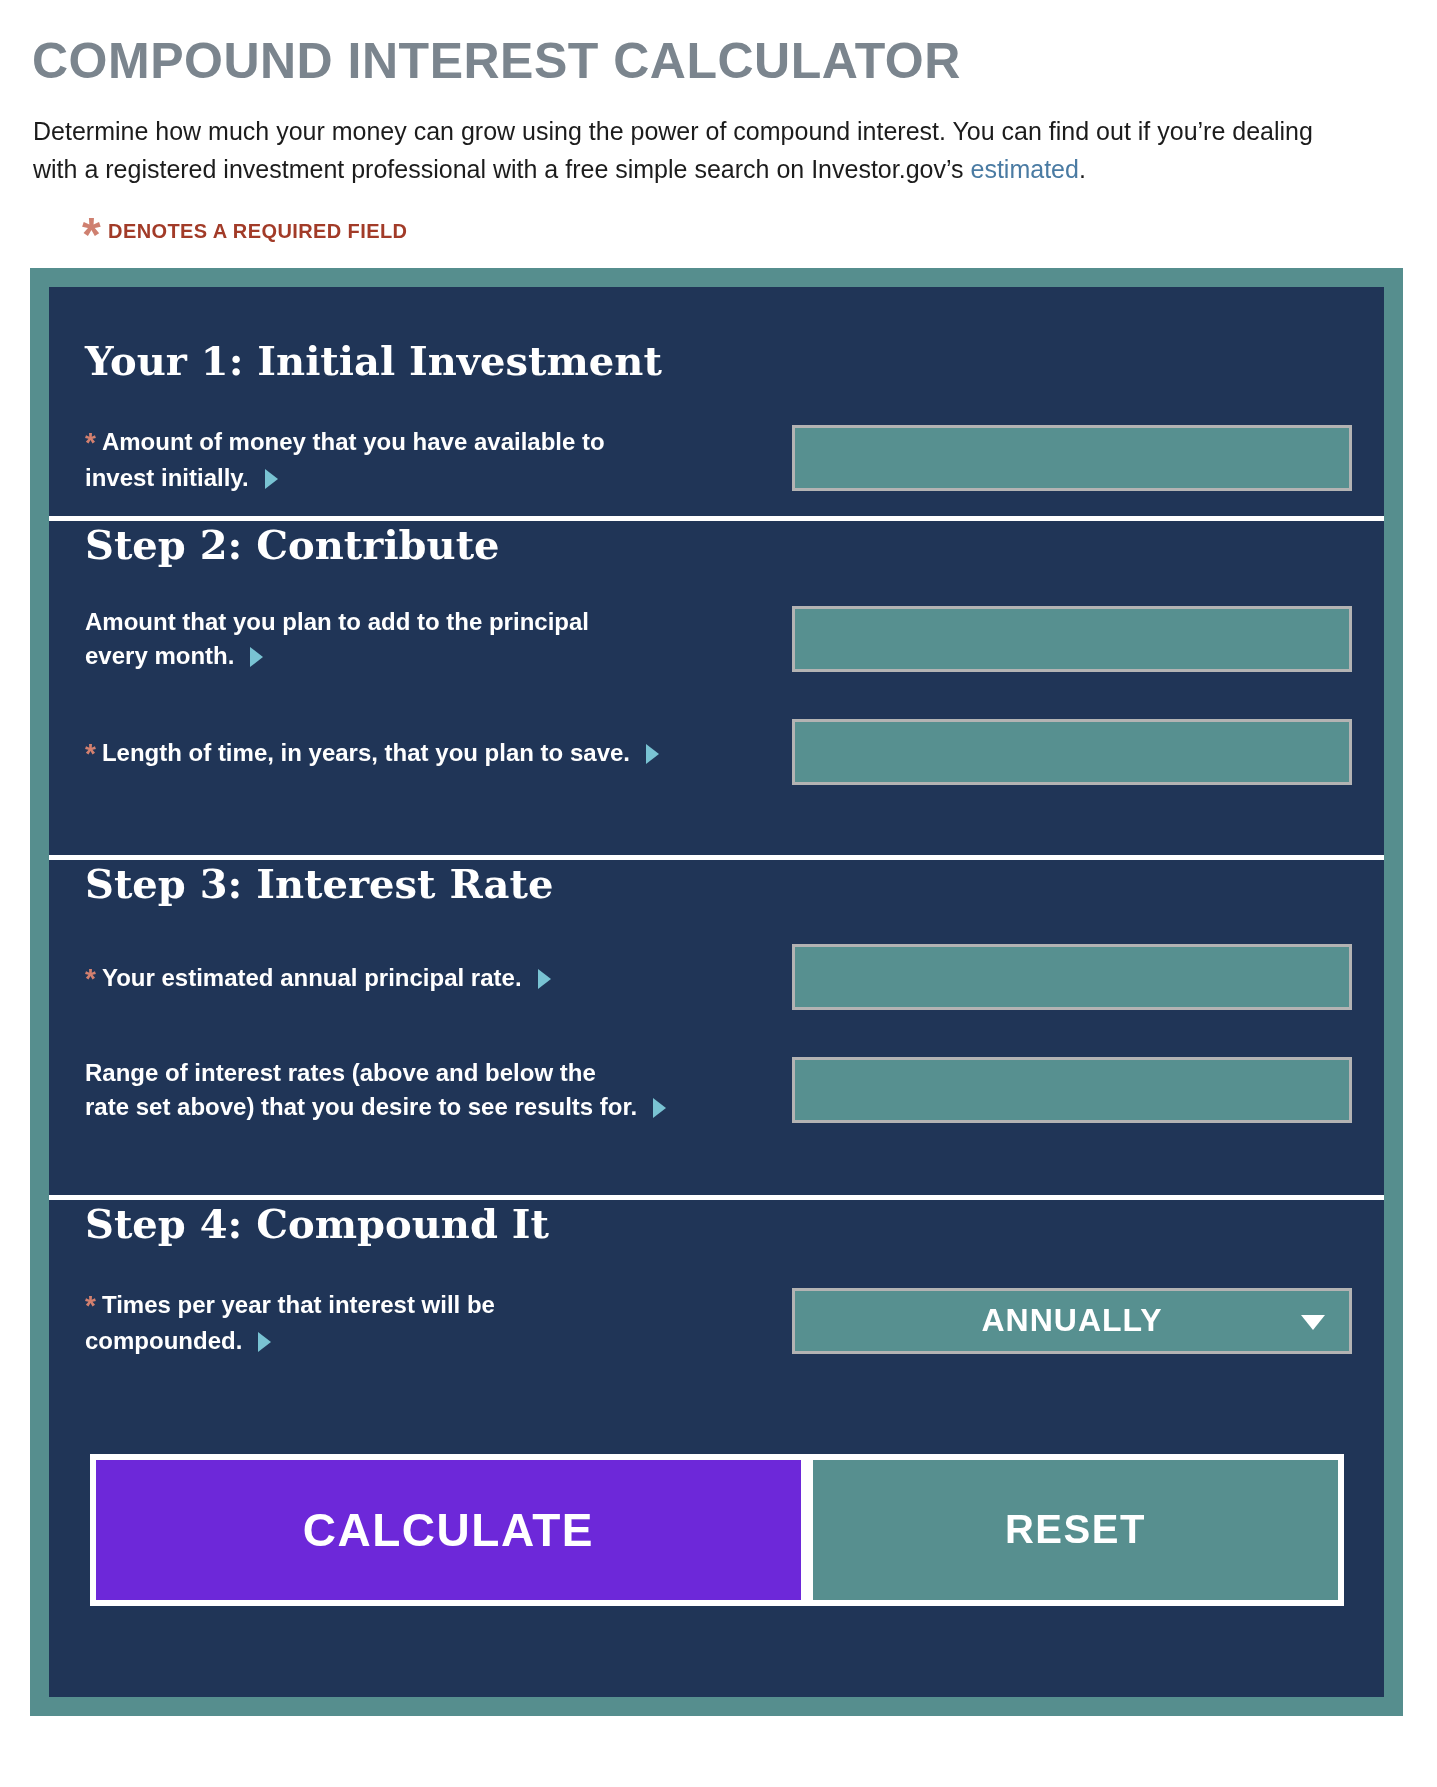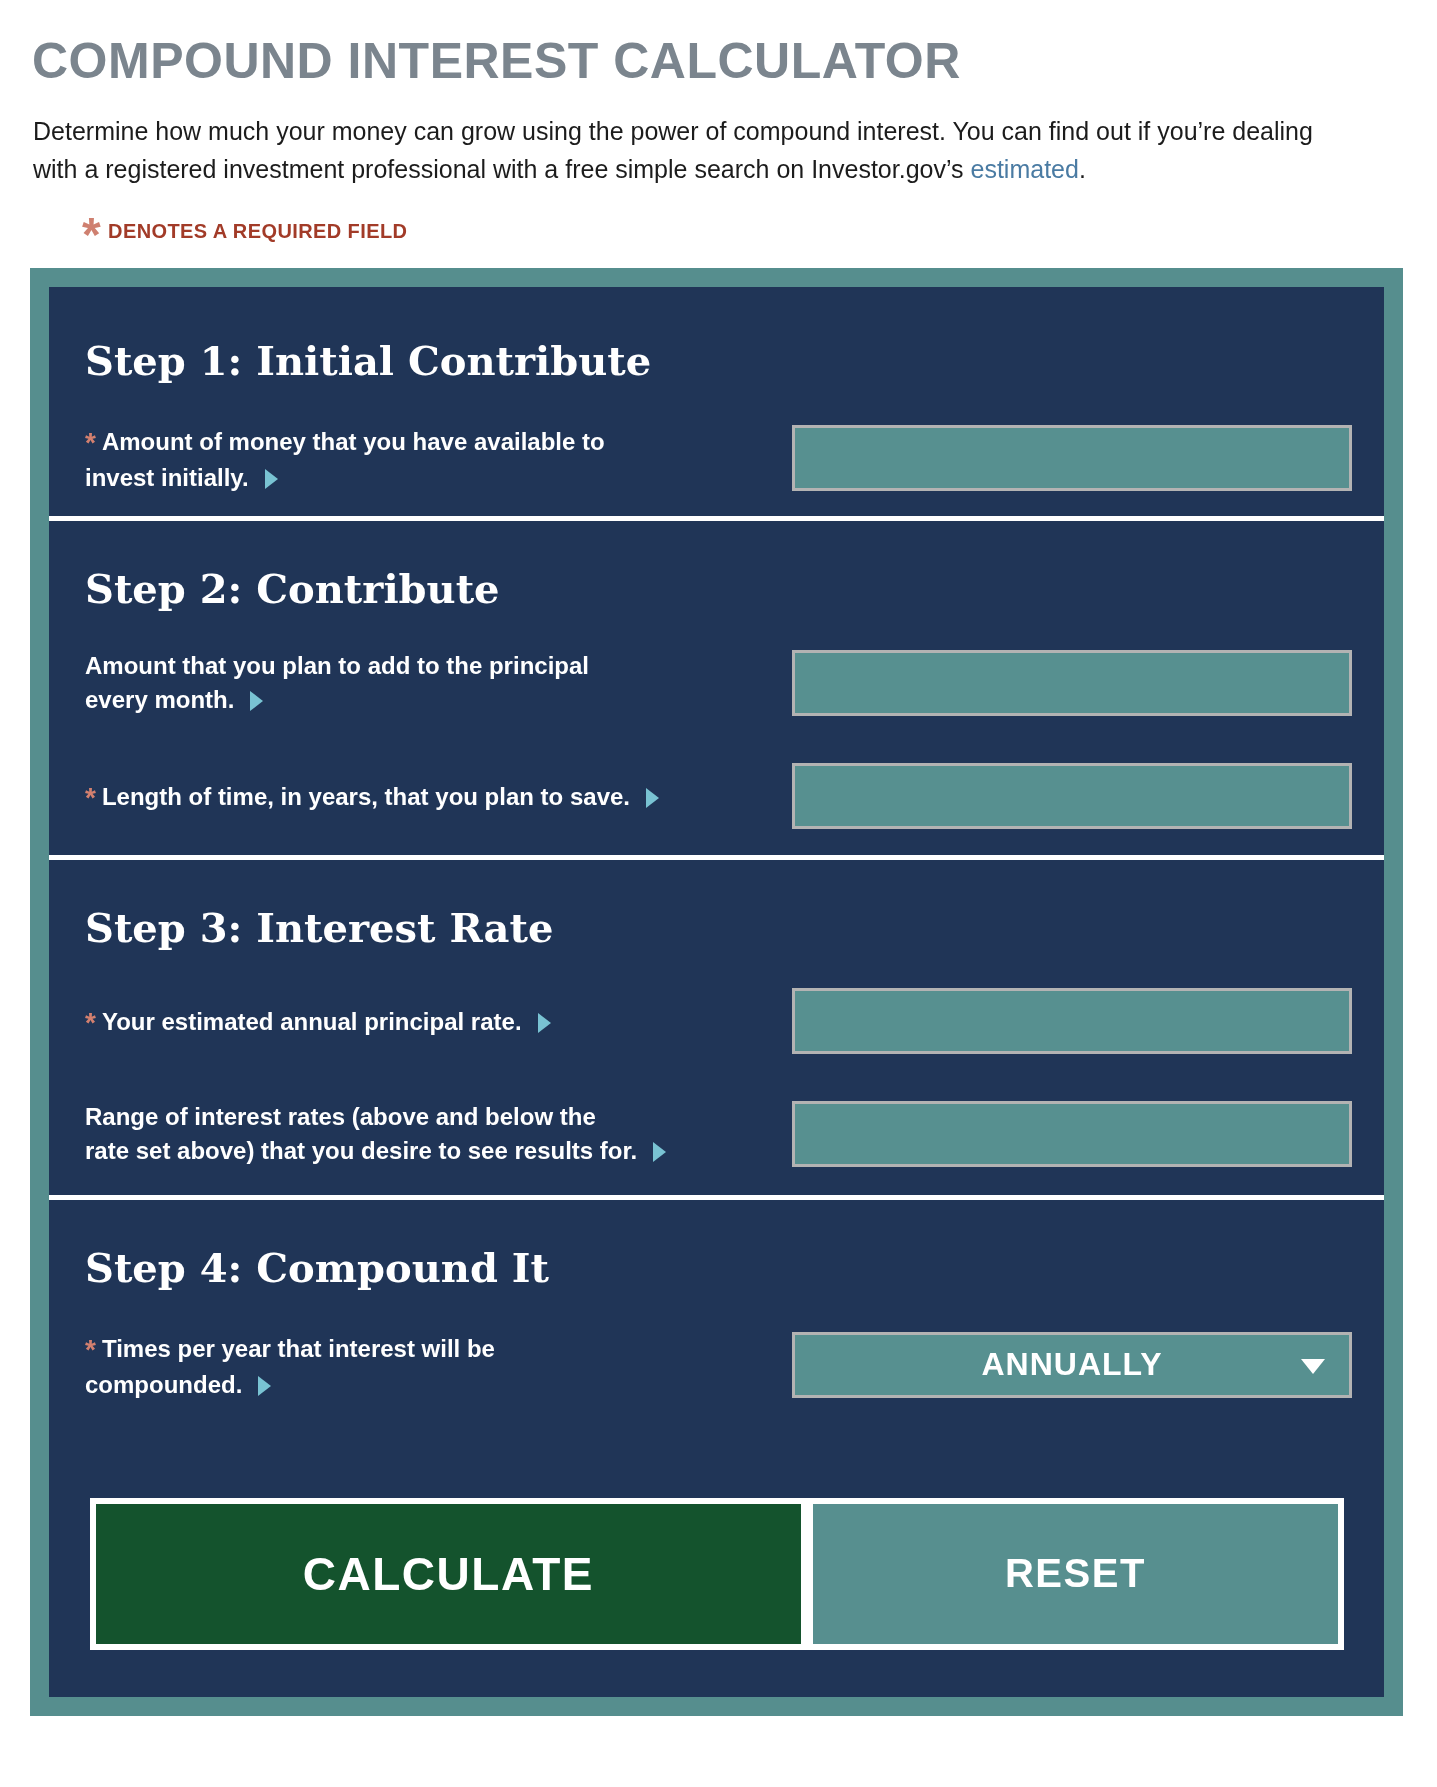--- a/index.html
+++ b/index.html
@@ -56,21 +56,21 @@
   .s4 { height: 497px; }
 
   .step-heading {
     font-family: "DejaVu Serif", serif;
     font-weight: bold;
     font-size: 40px; line-height: 48px;
     color: #ffffff;
     margin: 0 0 0 36px;
   }
   .s1 .step-heading { padding-top: 50px; }
-  .s2 .step-heading, .s3 .step-heading, .s4 .step-heading { padding-top: 44px; }
+  .s2 .step-heading, .s3 .step-heading, .s4 .step-heading { }
 
   .field-row {
     display: flex; justify-content: space-between; align-items: center;
     margin: 0 32px 0 36px;
   }
   .row-gap1 { margin-top: 36px; }
   .row-gap2 { margin-top: 46px; }
 
   .field-label {
     font-size: 24px; font-weight: bold; color: #ffffff;
@@ -122,42 +122,42 @@
     margin: 96px 40px 0 41px;
   }
   .btn {
     height: 152px;
     border: 6px solid #ffffff;
     display: flex; align-items: center; justify-content: center;
     color: #ffffff; font-weight: bold; letter-spacing: 1.5px;
     cursor: pointer;
     font-family: "Liberation Sans", sans-serif;
   }
-  .btn-calculate { width: 734px; background: #14532d; font-size: 46px; }
+  .btn-calculate { width: 734px; background: #6d28d9; font-size: 46px; }
   .btn-reset     { width: 550px; background: #578f8f; font-size: 40px; }
 </style>
 </head>
 <body>
 
 <div class="page">
 
   <h1 class="page-title">COMPOUND INTEREST CALCULATOR</h1>
 
   <p class="intro"><span>Determine how much your money can grow using the power of compound interest. You can find out if you’re dealing with a registered investment professional with a free simple search on Investor.gov’s </span><span class="link">estimated</span><span>.</span></p>
 
   <div class="required-note">
     <span class="big-ast">*</span>
     <span class="note-text">DENOTES A REQUIRED FIELD</span>
   </div>
 
   <div class="panel">
     <div class="panel-inner">
 
       <section class="s1">
-        <h2 class="step-heading">Step 1: Initial Contribute</h2>
+        <h2 class="step-heading">Your 1: Initial Investment</h2>
         <div class="field-row row-gap1">
           <div class="field-label">
             <span class="req-ast">*</span><span class="label-text">Amount of money that you have available to
 invest initially.</span><span class="arrow-icon"></span>
           </div>
           <input class="field-input" type="text" value="" style="">
         </div>
       </section>
 
       <div class="divider"></div>

